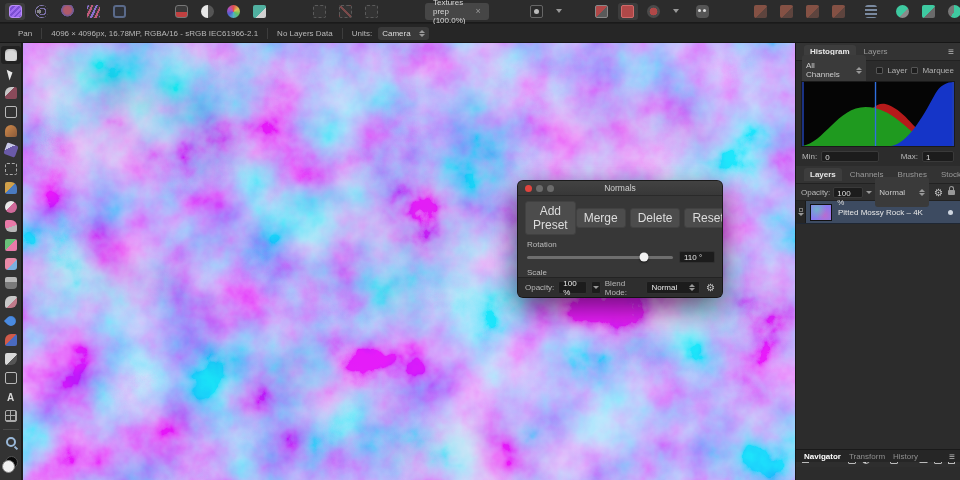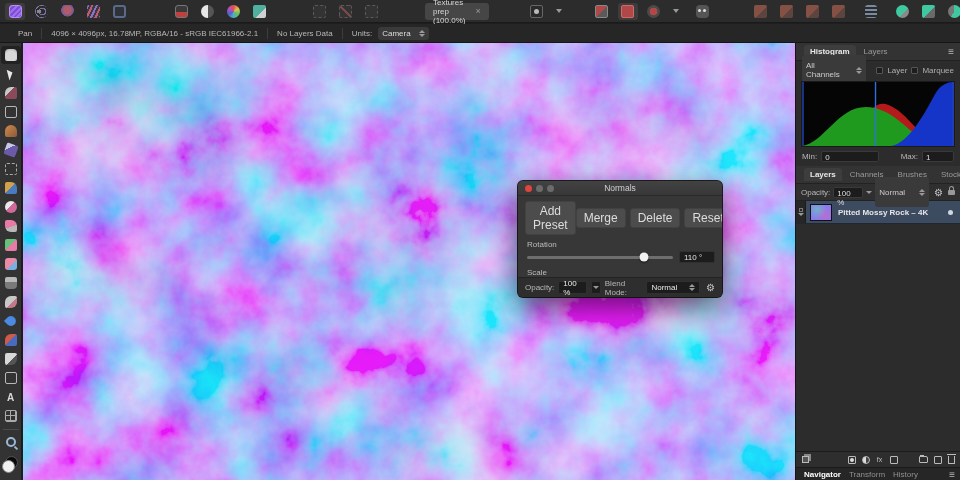--- a/index.html
+++ b/index.html
@@ -113,21 +113,21 @@
   .histbox { margin:2px 5px; height:66px; background:#050505; border:1px solid #1a1a1a; position:relative; }
   .stats { display:flex; padding:3px 6px 0; }
   .stat-col { width:50%; line-height:8.5px; }
   .stat-col .sr { white-space:nowrap; color:#c4c4c4; }
   .stat-col.dim .sr { color:#8a8a8a; }
   .minmax { display:flex; align-items:center; padding:2px 6px; gap:4px; color:#b8b8b8; }
   .inp { background:#1c1c1c; border:1px solid #3a3a3a; border-radius:2px; height:11px; color:#ddd; padding:1px 3px; }
   .opac-row { height:17px; display:flex; align-items:center; padding:0 5px; gap:3px; background:#2f2f2f; border-bottom:1px solid #222; color:#b8b8b8; }
   .lock { width:7px; height:5px; background:#999; border-radius:1px; position:relative; margin-left:2px; }
   .lock:before { content:""; position:absolute; top:-4px; left:1px; width:3px; height:4px; border:1px solid #999; border-bottom:none; border-radius:3px 3px 0 0; }
-  .layers-area { background:#1d4ed8;font-weight:bold; }
+  .layers-area { background:#1d4ed8; }
   .lrow { display:flex; align-items:center; height:23px; border-bottom:1px solid #1f2733; }
   .lrow .gut { width:10px; align-self:stretch; background:#262626; border-right:1px solid #1b1b1b; display:flex; flex-direction:column; align-items:center; justify-content:center; gap:1px; }
   .gut i { width:4px; height:4px; border:1px solid #777; display:block; }
   .gut b { width:0; height:0; border-left:3px solid transparent; border-right:3px solid transparent; border-top:3px solid #999; display:block; }
   .gut o { width:4px; height:4px; border:1px solid #777; border-radius:50%; display:block; }
   .lrow.sel1 { background:#3d4b61; }
   .lrow.sel2 { background:#5a7191; }
   .lthumb { width:22px; height:17px; margin:0 6px 0 4px; border:1px solid #111;
     background:radial-gradient(circle at 30% 30%, rgba(90,230,170,.5), transparent 55%), radial-gradient(circle at 70% 70%, rgba(255,90,160,.4), transparent 55%), #8a7af0; }
   .adjthumb { width:15px; height:14px; margin:0 6px 0 22px; border-radius:3px; background:#f0f0f0;
@@ -141,21 +141,21 @@
   .bic { width:11px; height:10px; display:flex; align-items:center; justify-content:center; color:#c0c0c0; font-size:7px; }
   .bic .sq { width:8px; height:8px; border:1px solid #bbb; border-radius:1px; }
   .bic .sq2 { width:7px; height:7px; border:1px solid #bbb; background:#555; box-shadow:2px -2px 0 #888; }
   .bic .ci { width:8px; height:8px; border-radius:50%; background:linear-gradient(90deg,#ddd 50%,#444 50%); border:1px solid #bbb; }
   .bic .msk { width:8px; height:8px; border:1px solid #bbb; border-radius:1px; display:flex; align-items:center; justify-content:center; }
   .bic .msk i { width:4px; height:4px; background:#ddd; border-radius:50%; }
   .bic .fol { width:9px; height:7px; border:1px solid #bbb; border-radius:1px 2px 1px 1px; position:relative; }
   .bic .fol:before { content:""; position:absolute; top:-2px; left:0; width:4px; height:2px; background:#bbb; }
   .bic .trash { width:7px; height:8px; border:1px solid #bbb; border-top:none; border-radius:0 0 1px 1px; position:relative; }
   .bic .trash:before { content:""; position:absolute; top:-2px; left:-2px; width:9px; height:1px; background:#bbb; }
-  .nav-tabs { position:absolute; left:0; bottom:0; width:165px; height:13px; background:#262626;
+  .nav-tabs { position:absolute; left:0; bottom:18px; width:165px; height:13px; background:#262626;
     border-top:1px solid #1a1a1a; display:flex; align-items:center; padding-left:8px; gap:8px; font-size:8px; }
   .nav-tabs .nt { color:#8f8f8f; }
   .nav-tabs .nt.on { color:#fff; font-weight:bold; }
 
   
   .dialog { position:absolute; left:518px; top:181px; width:204px; height:116px; background:#373737;
     border-radius:5px; box-shadow:0 10px 28px rgba(0,0,0,.55), 0 0 0 1px #202020; font-size:8px; overflow:hidden; }
   .dlg-title { height:15px; background:linear-gradient(#424242,#383838); border-bottom:1px solid #2a2a2a;
     display:flex; align-items:center; position:relative; }
   .tl { width:7px; height:7px; border-radius:50%; margin-left:5px; }

